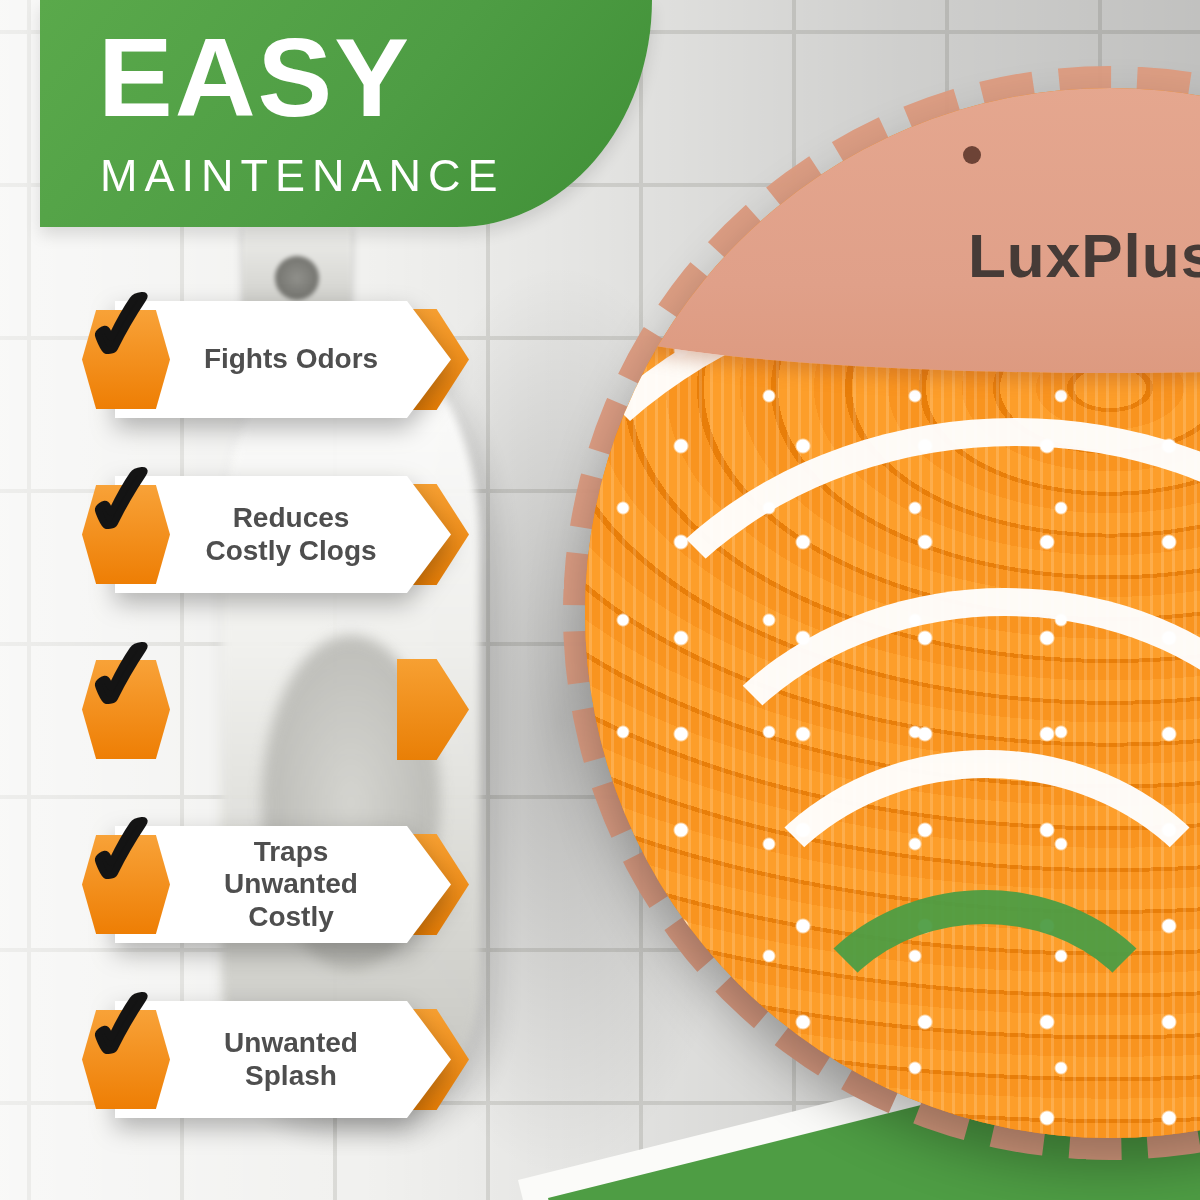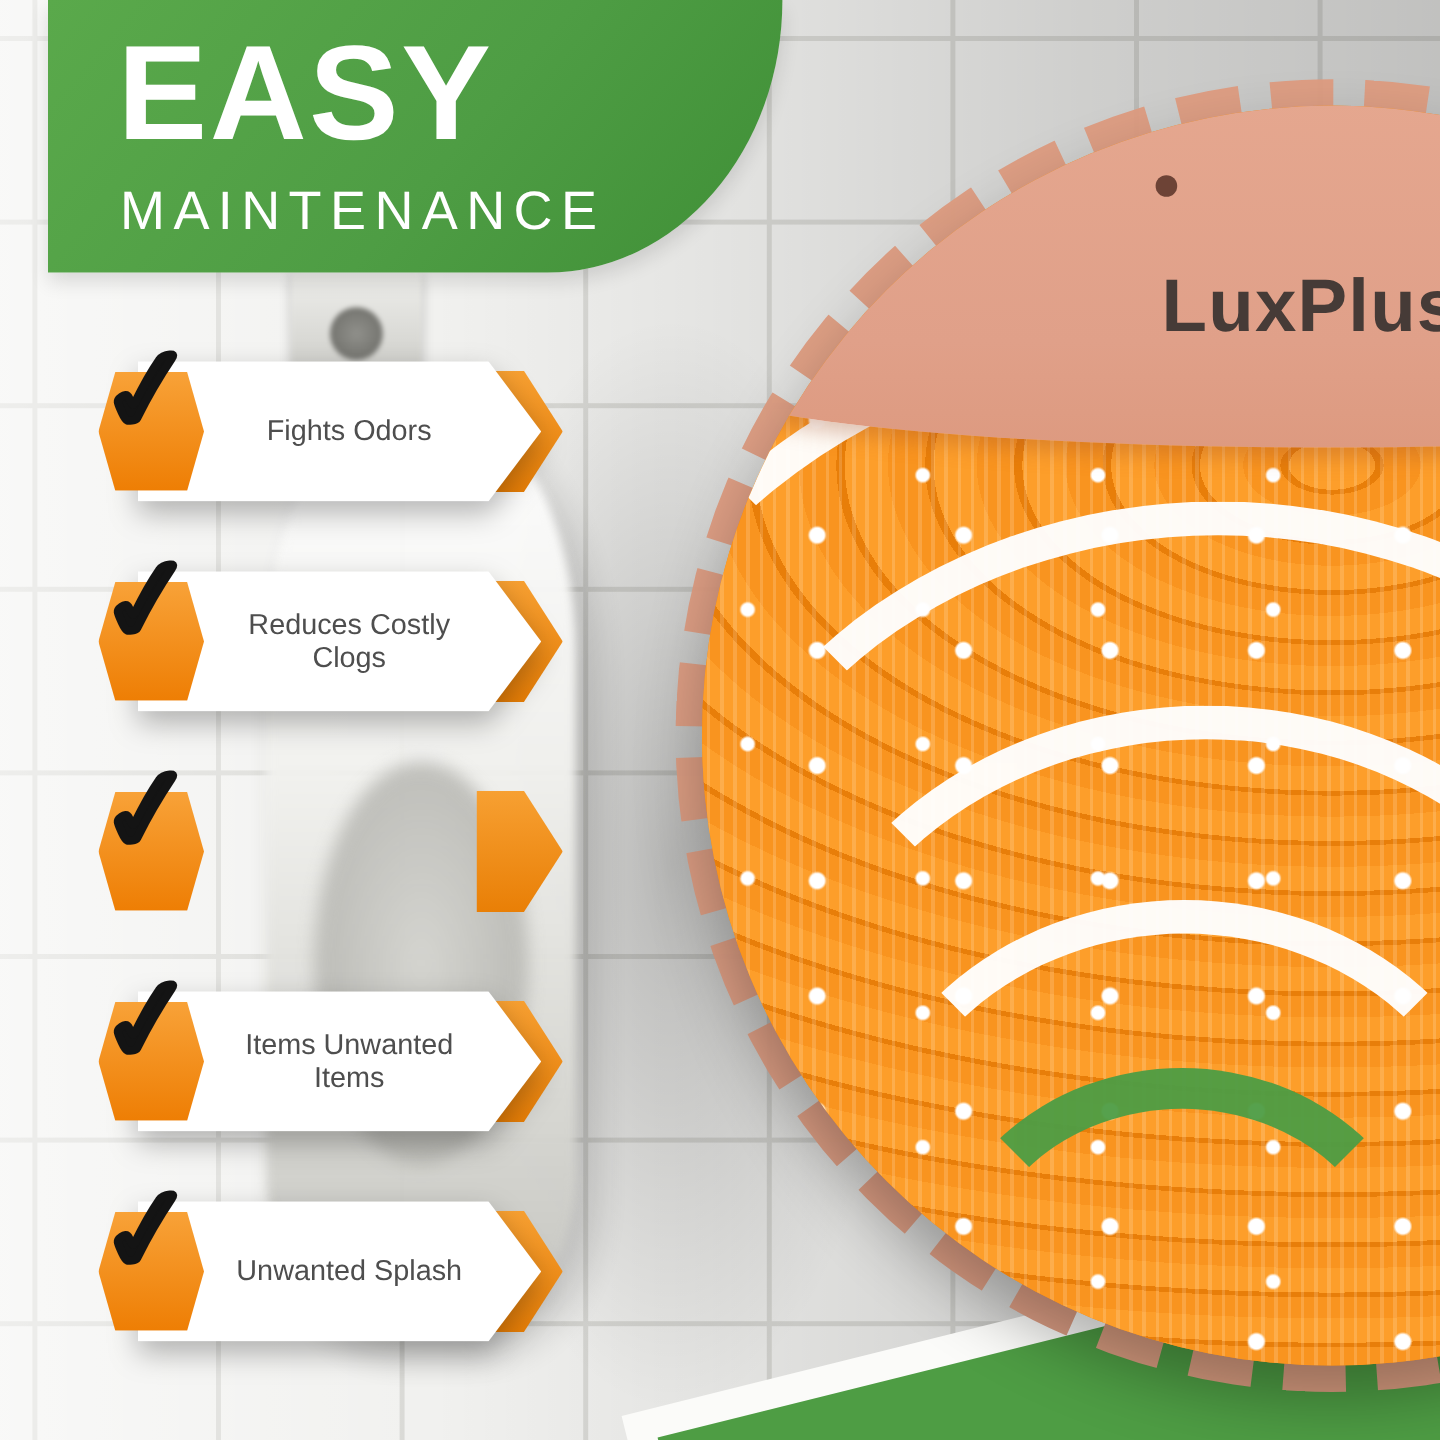--- a/index.html
+++ b/index.html
@@ -135,21 +135,21 @@
     position:absolute; left:30px; top:8px; right:-6px; bottom:8px;
     filter:drop-shadow(0 10px 12px rgba(0,0,0,0.28));
   }
   .badge-body {
     width:100%; height:100%; background:#ffffff;
     clip-path:polygon(0 0, calc(100% - 44px) 0, 100% 50%, calc(100% - 44px) 100%, 0 100%);
     display:flex; align-items:center; justify-content:center;
     padding:0 56px 0 72px; text-align:center;
   }
   .feature-label {
-    max-width:230px; font-size:24px; font-weight:normal; color:#4e4e4e; line-height:1.15;
+    max-width:230px; font-size:28px; font-weight:bold; color:#4e4e4e; line-height:1.15;
   }
   .badge-diamond {
     position:absolute; left:-3px; top:17px; width:88px; height:99px;
     clip-path:polygon(16% 0, 84% 0, 100% 50%, 84% 100%, 16% 100%, 0 50%);
     background:linear-gradient(180deg,#f8a238,#ee7e04);
   }
   .check-icon {
     position:absolute; left:-2px; top:-24px; z-index:2;
     font-size:96px; font-weight:bold; color:#141414; transform:rotate(-6deg);
     -webkit-text-stroke:4px #141414;
@@ -216,21 +216,21 @@
     <div class="feature-badge">
       <div class="badge-tail"></div>
       <div class="badge-diamond"></div>
       <div class="check-icon">✓</div>
     </div>
 
     <div class="feature-badge">
       <div class="badge-tail"></div>
       <div class="badge-bodywrap">
         <div class="badge-body">
-          <span class="feature-label">Items Unwanted Items</span>
+          <span class="feature-label">Traps Unwanted Costly</span>
         </div>
       </div>
       <div class="badge-diamond"></div>
       <div class="check-icon">✓</div>
     </div>
 
     <div class="feature-badge">
       <div class="badge-tail"></div>
       <div class="badge-bodywrap">
         <div class="badge-body">

